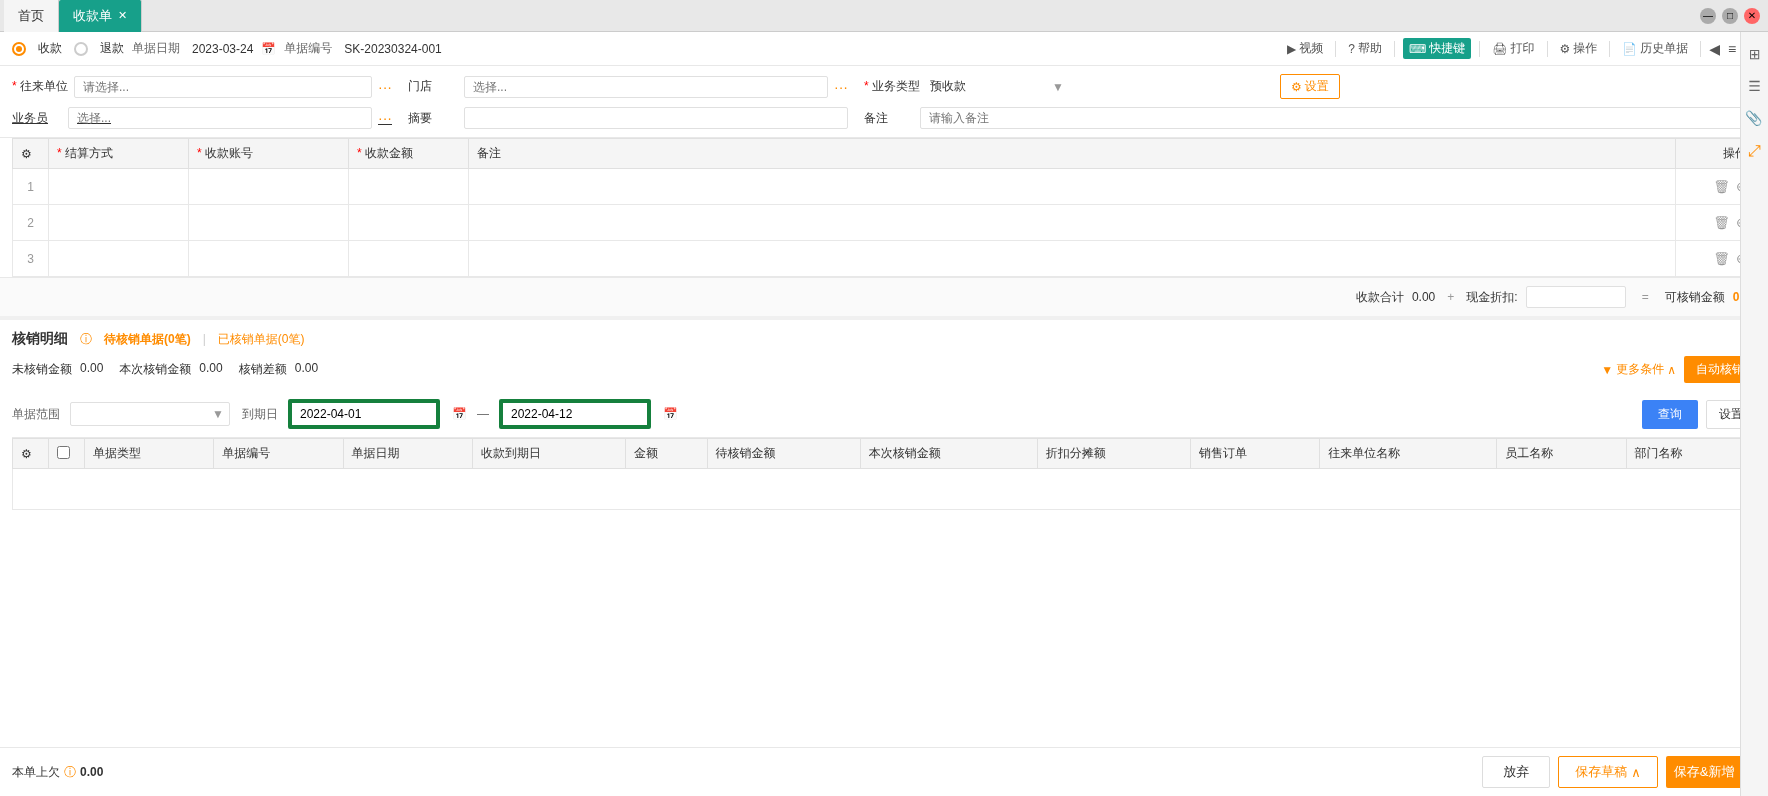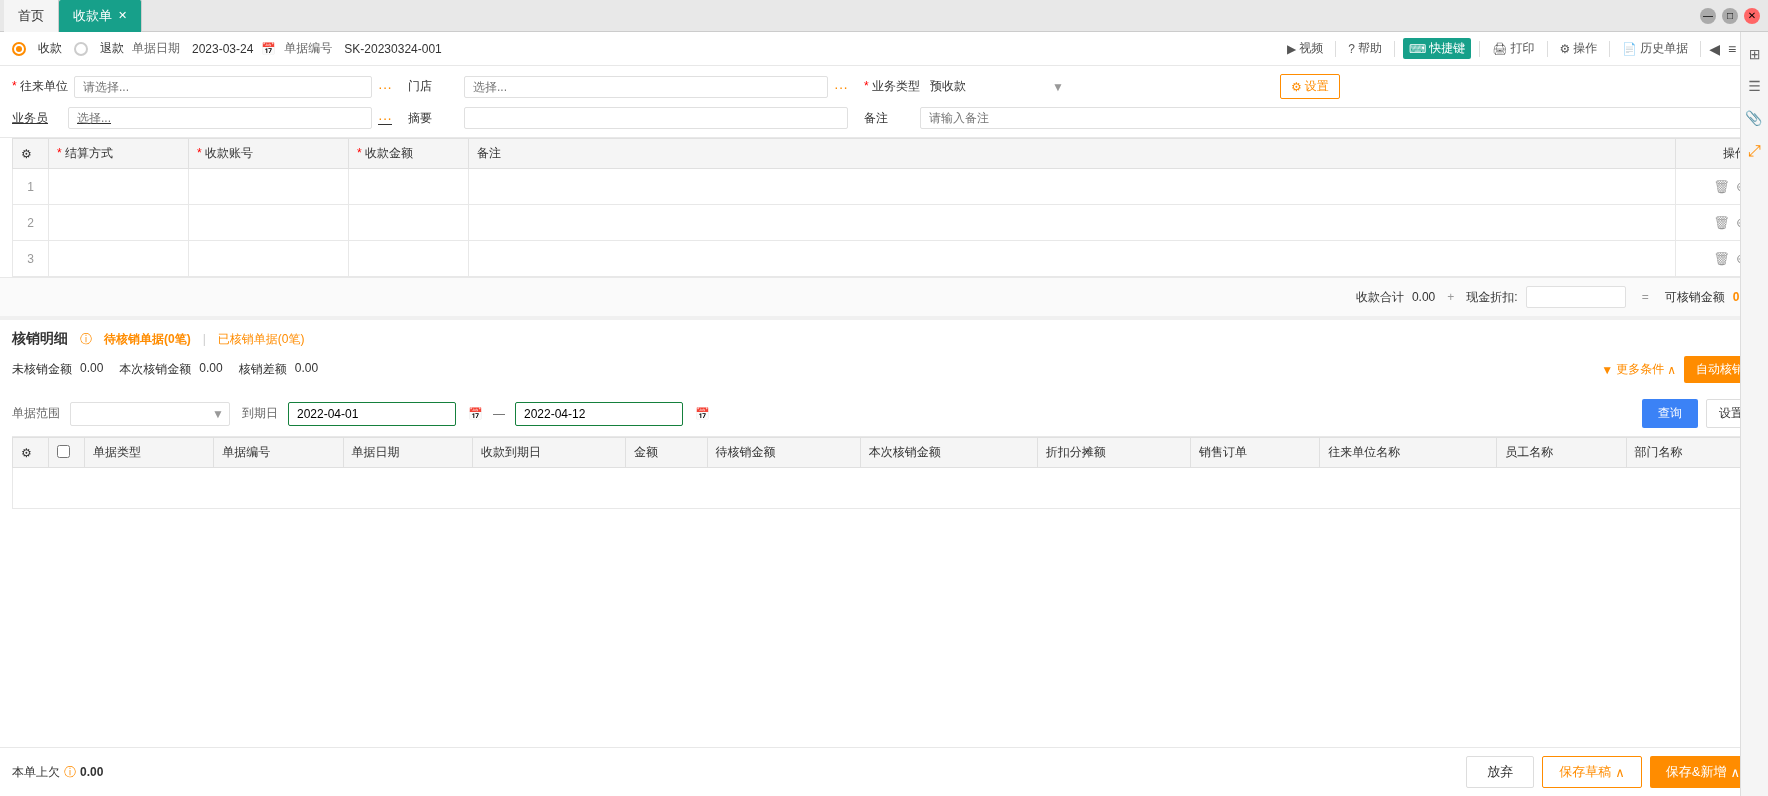--- a/index.html
+++ b/index.html
@@ -85,21 +85,21 @@
     .verify-stats { display: flex; align-items: center; gap: 16px; margin-bottom: 8px; font-size: 12px; }
     .stat-item { display: flex; align-items: flex-start; gap: 4px; }
     .verify-right { margin-left: auto; display: flex; align-items: center; gap: 8px; }
     .filter-btn { color: #ff8c00; cursor: pointer; font-size: 12px; display: flex; align-items: center; gap: 3px; }
     .auto-btn { background: #ff8c00; color: #fff; border: none; border-radius: 2px; padding: 5px 12px; cursor: pointer; font-size: 12px; }
 
     
     .search-row { display: flex; align-items: center; gap: 12px; padding: 8px 0; border-bottom: 1px solid #e8e8e8; }
     .search-field { display: flex; align-items: center; gap: 10px; }
     .search-label { color: #666; white-space: nowrap; }
-    .search-input { border: 1px solid #15803d; border-radius: 2px; padding: 4px 8px; font-size: 12px; width: 168px; }
+    .search-input { border: 4px solid #15803d; border-radius: 2px; padding: 4px 8px; font-size: 12px; width: 152px; }
     .date-separator { color: #666; }
     .date-icon { color: #999; cursor: pointer; margin-left: 2px; }
     .query-btn { background: #3b82f6; color: #fff; border: none; border-radius: 2px; padding: 5px 16px; cursor: pointer; font-size: 12px; }
     .setting-btn { background: #fff; color: #333; border: 1px solid #ddd; border-radius: 2px; padding: 5px 12px; cursor: pointer; font-size: 12px; }
     .search-actions { margin-left: auto; display: flex; gap: 8px; }
     .dropdown-select { border: 1px solid #e0e0e0; border-radius: 2px; padding: 4px 24px 4px 8px; font-size: 12px; min-width: 160px; appearance: none; background: #fff; cursor: pointer; }
     .select-wrapper { position: relative; display: inline-flex; align-items: center; }
     .select-arrow-icon { position: absolute; right: 6px; color: #999; pointer-events: none; }
 
     
@@ -109,21 +109,21 @@
 
     
     .footer {
       display: flex; align-items: center; padding: 8px 12px; background: #fff;
       border-top: 1px solid #e8e8e8; gap: 8px;
     }
     .footer-info { font-size: 12px; color: #333; display: flex; align-items: center; gap: 4px; }
     .footer-right { margin-left: auto; display: flex; gap: 8px; }
     .btn-abandon { border: 1px solid #ddd; background: #fff; color: #333; border-radius: 2px; padding: 6px 20px; cursor: pointer; font-size: 13px; }
     .btn-save-draft { border: 1px solid #ff8c00; background: #fff; color: #ff8c00; border-radius: 2px; padding: 6px 16px; cursor: pointer; font-size: 13px; display: flex; align-items: center; gap: 4px; }
-    .btn-save-new { background: #ff8c00; color: #fff; border: none; border-radius: 2px; padding: 6px 16px; cursor: pointer; font-size: 13px; display: flex; align-items: center; gap: 4px; }
+    .btn-save-new { background: #ff8c00; color: #fff; border: none; border-radius: 2px; padding: 6px 8px; cursor: pointer; font-size: 13px; display: flex; align-items: center; gap: 4px; }
 
     
     .right-sidebar {
       position: fixed; right: 0; top: 32px; width: 28px;
       background: #f5f5f5; border-left: 1px solid #ddd;
       display: flex; flex-direction: column; gap: 4px; align-items: center; padding: 8px 4px;
       height: calc(100vh - 32px);
     }
     .sidebar-icon { cursor: pointer; color: #666; font-size: 14px; padding: 6px 4px; }
     .sidebar-icon.active { color: #ff8c00; }

